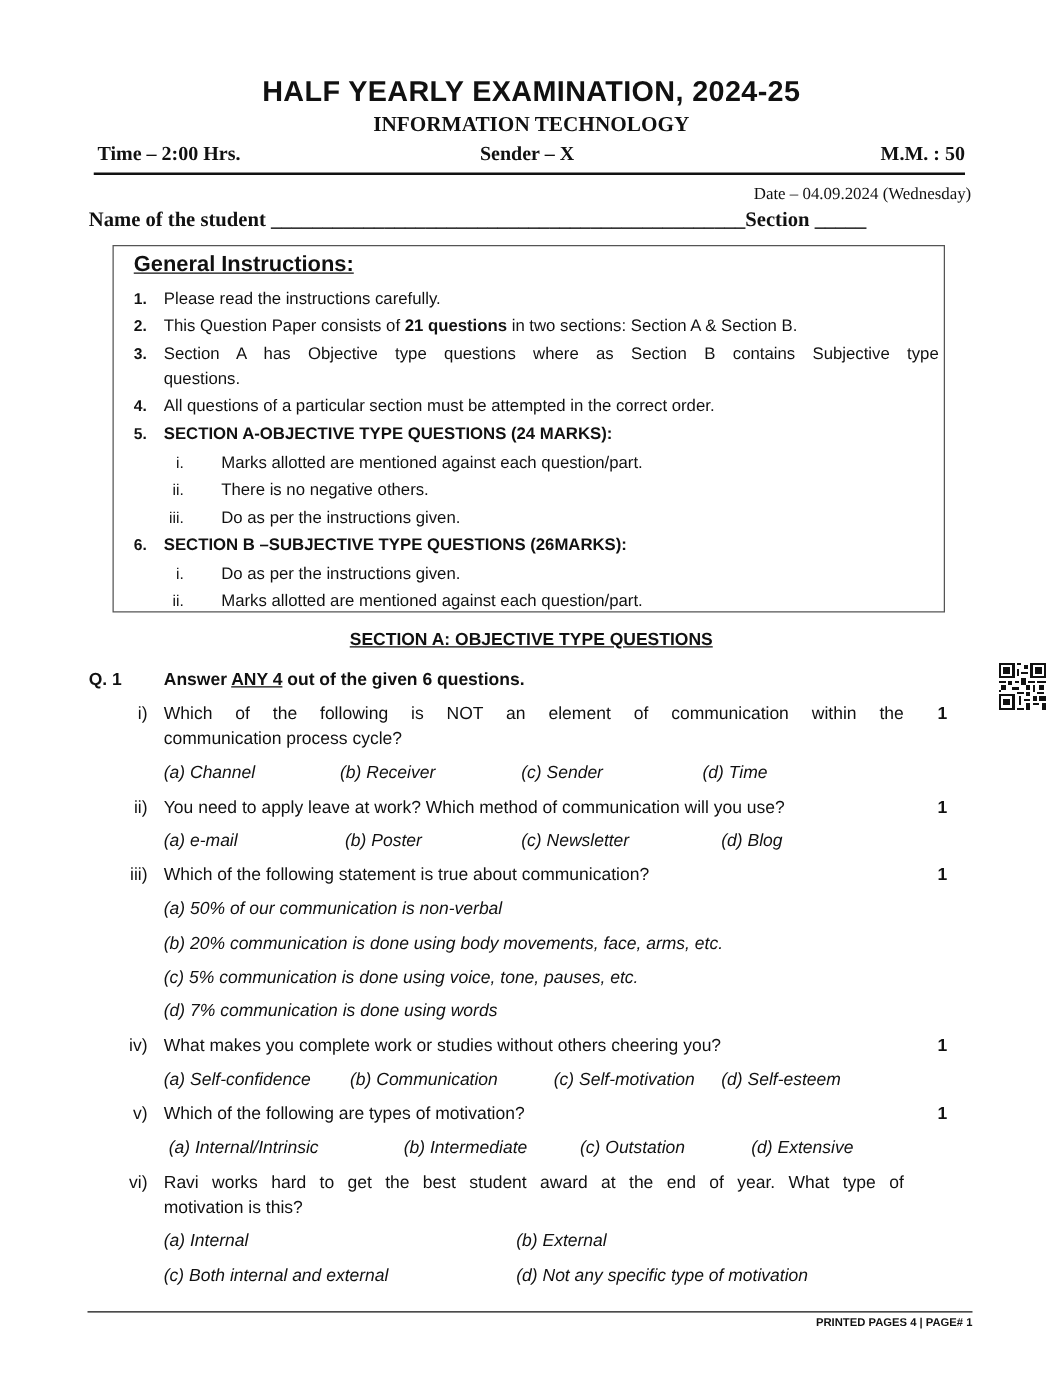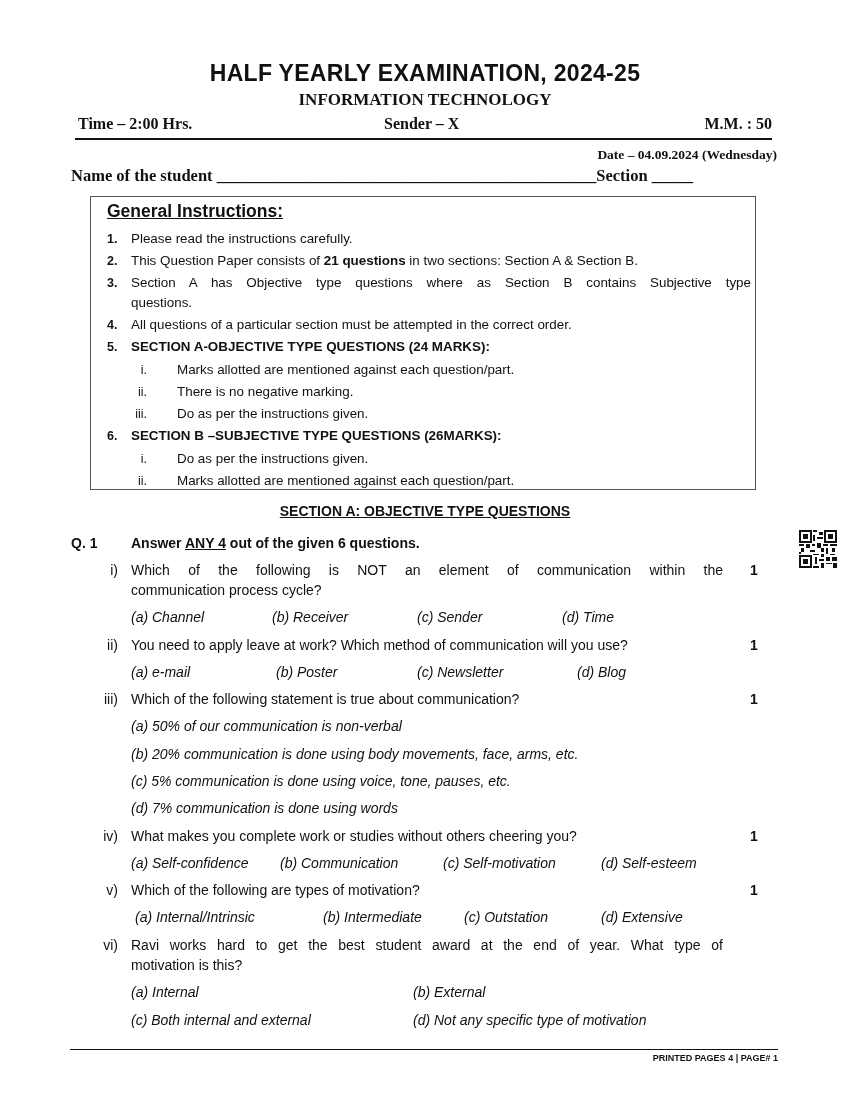--- a/index.html
+++ b/index.html
@@ -6,21 +6,21 @@
   body { width:850px; height:1100px; position:relative; overflow:hidden; color:#111; }
 
   .title { position:absolute; left:0; width:850px; top:60px; text-align:center;
     font-family:"Liberation Sans", sans-serif; font-weight:bold; font-size:23px; letter-spacing:0.3px; }
   .subject { position:absolute; left:0; width:850px; top:90px; text-align:center;
     font-family:"Liberation Serif", serif; font-weight:bold; font-size:17px; }
   .meta-row { position:absolute; left:78px; width:694px; top:115px; height:22px;
     font-family:"Liberation Serif", serif; font-weight:bold; font-size:16px; }
   .meta-row span { position:absolute; top:0; }
   .rule { position:absolute; left:75px; width:697px; top:138px; border-top:2px solid #111; }
-  .date { position:absolute; right:73px; top:147px; font-family:"Liberation Serif", serif; font-weight:bold; font-size:13.5px;margin-left:22px; }
+  .date { position:absolute; right:73px; top:147px; font-family:"Liberation Serif", serif; font-weight:normal; font-size:13.5px;margin-left:22px; }
   .name-row { position:absolute; left:71px; width:700px; top:166px;
     font-family:"Liberation Serif", serif; font-weight:bold; font-size:16.5px; white-space:nowrap; }
 
   .instr-box { position:absolute; left:90px; top:196px; width:666px; height:294px;
     border:1px solid #555; box-sizing:border-box; }
   .instr-head { position:absolute; left:16px; top:4px; font-family:"Liberation Sans", sans-serif;
     font-weight:bold; font-size:17.5px; text-decoration:underline; }
   .il { position:absolute; font-family:"Liberation Sans", sans-serif; font-size:13.4px; white-space:nowrap; }
   .num { position:absolute; font-family:"Liberation Sans", sans-serif; font-weight:bold; font-size:12.5px; }
   .rom { position:absolute; font-family:"Liberation Sans", sans-serif; font-size:12.5px; text-align:right; width:20px; }
@@ -76,21 +76,21 @@
   <span class="il" style="left:40px;top:98px">questions.</span>
 
   <span class="num" style="left:16px;top:121px">4.</span>
   <span class="il" style="left:40px;top:120px">All questions of a particular section must be attempted in the correct order.</span>
 
   <span class="num" style="left:16px;top:143px">5.</span>
   <span class="il b" style="left:40px;top:142px">SECTION A-OBJECTIVE TYPE QUESTIONS (24 MARKS):</span>
   <span class="rom" style="left:36px;top:166px">i.</span>
   <span class="il" style="left:86px;top:165px">Marks allotted are mentioned against each question/part.</span>
   <span class="rom" style="left:36px;top:188px">ii.</span>
-  <span class="il" style="left:86px;top:187px">There is no negative marking.</span>
+  <span class="il" style="left:86px;top:187px">There is no negative others.</span>
   <span class="rom" style="left:36px;top:210px">iii.</span>
   <span class="il" style="left:86px;top:209px">Do as per the instructions given.</span>
 
   <span class="num" style="left:16px;top:232px">6.</span>
   <span class="il b" style="left:40px;top:231px">SECTION B –SUBJECTIVE TYPE QUESTIONS (26MARKS):</span>
   <span class="rom" style="left:36px;top:255px">i.</span>
   <span class="il" style="left:86px;top:254px">Do as per the instructions given.</span>
   <span class="rom" style="left:36px;top:277px">ii.</span>
   <span class="il" style="left:86px;top:276px">Marks allotted are mentioned against each question/part.</span>
 </div>
@@ -160,21 +160,21 @@
 <span class="opt" style="left:131px;top:746px">(b) 20% communication is done using body movements, face, arms, etc.</span>
 <span class="opt" style="left:131px;top:773px">(c) 5% communication is done using voice, tone, pauses, etc.</span>
 <span class="opt" style="left:131px;top:800px">(d) 7% communication is done using words</span>
 
 <span class="qnum" style="left:88px;top:828px">iv)</span>
 <span class="q" style="left:131px;top:828px">What makes you complete work or studies without others cheering you?</span>
 <span class="mark" style="top:828px">1</span>
 <span class="opt" style="left:131px;top:855px">(a) Self-confidence</span>
 <span class="opt" style="left:280px;top:855px">(b) Communication</span>
 <span class="opt" style="left:443px;top:855px">(c) Self-motivation</span>
-<span class="opt" style="left:601px;top:855px">(d) Self-esteem</span>
+<span class="opt" style="left:577px;top:855px">(d) Self-esteem</span>
 
 <span class="qnum" style="left:88px;top:882px">v)</span>
 <span class="q" style="left:131px;top:882px">Which of the following are types of motivation?</span>
 <span class="mark" style="top:882px">1</span>
 <span class="opt" style="left:135px;top:909px">(a) Internal/Intrinsic</span>
 <span class="opt" style="left:323px;top:909px">(b) Intermediate</span>
 <span class="opt" style="left:464px;top:909px">(c) Outstation</span>
 <span class="opt" style="left:601px;top:909px">(d) Extensive</span>
 
 <span class="qnum" style="left:88px;top:937px">vi)</span>

